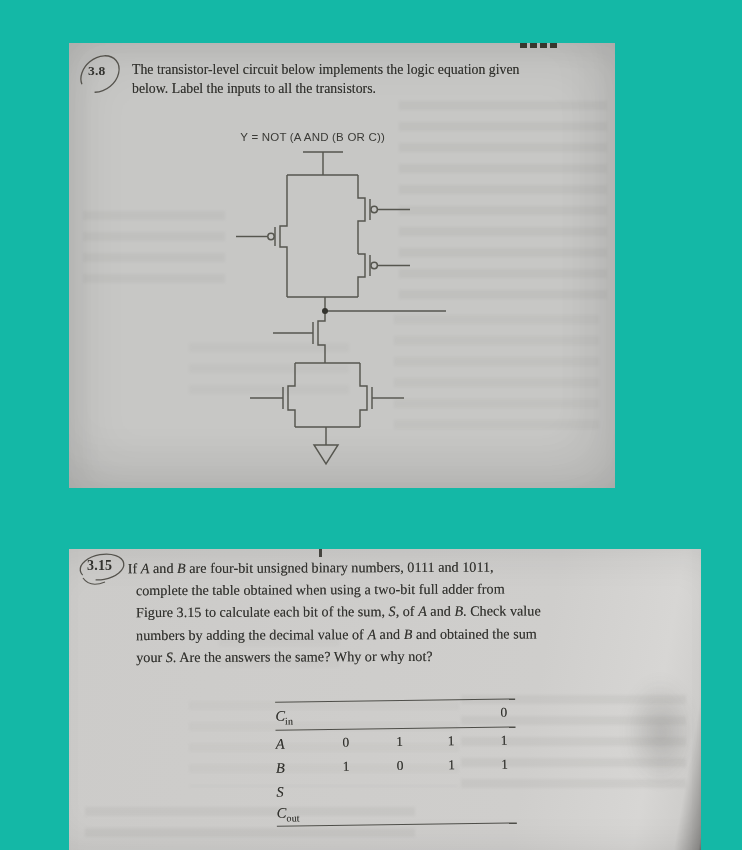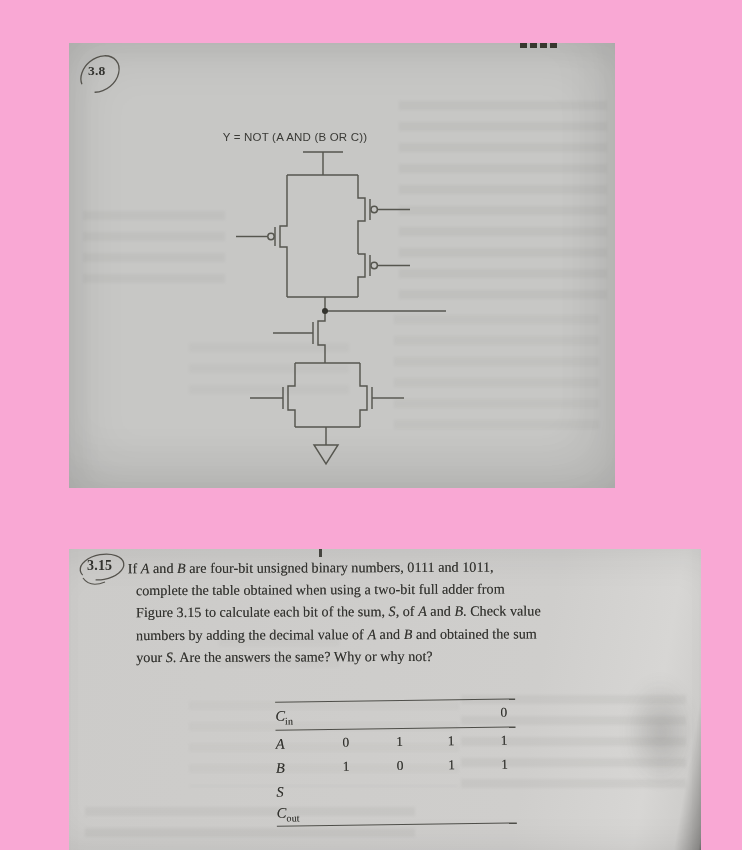--- a/index.html
+++ b/index.html
@@ -1,16 +1,16 @@
 <!DOCTYPE html>
 <html><head>
 <meta charset="utf-8">
 <style>
   html,body{margin:0;padding:0;background:#ffffff;}
-  .canvas{position:relative;width:742px;height:850px;background:#f9a8d4;overflow:hidden;
+  .canvas{position:relative;width:742px;height:850px;background:#14b8a6;overflow:hidden;
           font-family:"Liberation Serif",serif;color:#32322e;}
   .photo{position:absolute;overflow:hidden;}
   .photo-top{left:69px;top:43px;width:546px;height:445px;background:#c7c7c5;
              box-shadow:inset 0 0 60px rgba(0,0,0,.10), inset -18px -24px 50px rgba(0,0,0,.05), inset 10px 6px 30px rgba(0,0,0,.04);}
   .photo-bottom{left:69px;top:549px;width:632px;height:301px;
              background:linear-gradient(100deg,#cccbc9 0%,#cfcecc 72%,#d7d6d4 90%,#cfcecc 96%,#8f8e8c 99.6%,#6f6e6c 100%);
              box-shadow:inset 0 28px 40px -24px rgba(0,0,0,.08), inset 0 -22px 40px -26px rgba(0,0,0,.10);}
   .curl-shadow{position:absolute;left:556px;top:128px;width:70px;height:110px;border-radius:50%;
              background:radial-gradient(closest-side,rgba(60,60,58,.22),rgba(60,60,58,0));filter:blur(6px);}
   .corner-fragment{position:absolute;left:451px;top:-1px;width:40px;height:6px;
@@ -21,21 +21,21 @@
   .n38{left:19px;top:20px;font-size:13.5px;}
   .n315{left:18px;top:9px;font-size:14px;}
   .pencil{position:absolute;pointer-events:none;}
 
   .ptext{position:absolute;text-shadow:0 0 .5px rgba(50,50,46,.55);}
   .ptext-38{left:63px;top:18px;width:480px;font-size:13.8px;line-height:18.8px;}
   .ptext-315{left:59px;top:7px;width:545px;font-size:14.2px;line-height:22.2px;transform:rotate(-.25deg);}
   .ptext-315 .line + .line{margin-left:8px;}
   .em{font-style:italic;}
 
-  .equation{position:absolute;left:136px;top:88px;width:180px;text-align:center;
+  .equation{position:absolute;left:136px;top:88px;width:180px;text-align:right;
             font-family:"Liberation Sans",sans-serif;font-size:11.5px;letter-spacing:.2px;color:#3a3a36;}
 
   .circuit{position:absolute;left:161px;top:102px;}
 
   .adder-table{position:absolute;left:205px;top:150px;width:258px;height:130px;transform:rotate(-.8deg);}
   .t-rule{position:absolute;left:2px;width:240px;height:1.3px;background:#4e4e49;}
   .t-row{position:absolute;left:0;width:258px;display:grid;grid-template-columns:44px 56px 52px 51px 55px;
          font-size:13.5px;text-shadow:0 0 .5px rgba(50,50,46,.5);}
   .t-label{font-style:italic;font-size:14.5px;padding-left:2px;}
   .t-label sub{font-style:normal;font-size:10px;letter-spacing:.2px;}
@@ -51,20 +51,22 @@
 
   <div class="photo photo-top">
     <div class="corner-fragment"></div>
 
     <svg class="pencil" style="left:6px;top:8px;" width="58" height="48">
       <ellipse cx="25" cy="23" rx="21" ry="16" transform="rotate(-40 25 23)" fill="none" stroke="#55534d" stroke-width="1.3" stroke-dasharray="102 16" stroke-dashoffset="-62"></ellipse>
     </svg>
     <span class="prob-number n38">3.8</span>
 
     <div class="ptext ptext-38">
+      <div class="line">The transistor-level circuit below implements the logic equation given</div>
+      <div class="line">below. Label the inputs to all the transistors.</div>
     </div>
 
     <div class="equation">Y = NOT (A AND (B OR C))</div>
 
     <div class="bleed" style="left:330px;top:58px;width:208px;height:200px;opacity:.30;"></div>
     <div class="bleed" style="left:14px;top:168px;width:142px;height:78px;opacity:.26;"></div>
     <div class="bleed" style="left:325px;top:272px;width:205px;height:120px;opacity:.24;"></div>
     <div class="bleed" style="left:120px;top:300px;width:160px;height:60px;opacity:.18;"></div>
 
     <svg class="circuit" width="230" height="330" viewBox="230 145 230 330">

